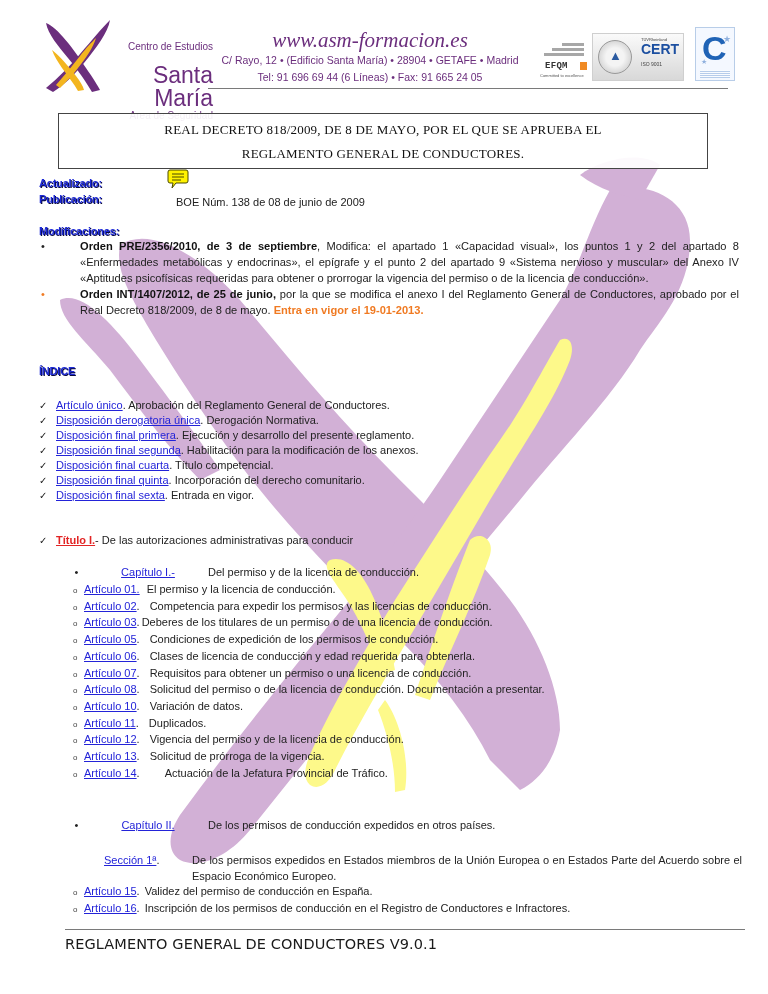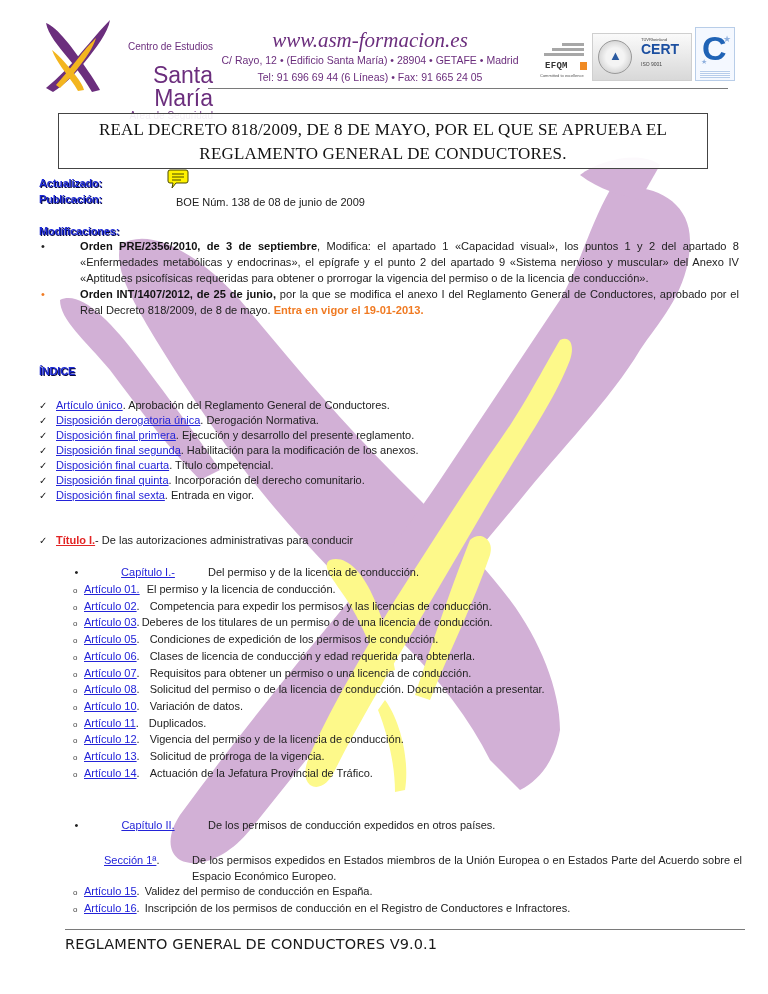--- a/index.html
+++ b/index.html
@@ -25,35 +25,35 @@
   .address { font-size: 10.5px; color: #6b2e7d; display: block; line-height: 14px; margin-top: 1px; }
   .phones { font-size: 10.5px; color: #6b2e7d; display: block; line-height: 14px; margin-top: 3px; }
   .header-rule { position: absolute; left: 208px; top: 88px; width: 520px; height: 1px; background: #7a7a7a; }
 
   .certs { position: absolute; left: 540px; top: 27px; height: 60px; width: 210px; }
   .efqm { position: absolute; left: 0; top: 16px; width: 50px; height: 38px; }
   .efqm .bars span { position: absolute; right: 6px; height: 3px; background: #a7a7a7; }
   .efqm-label { position: absolute; left: 5px; top: 18px; font-size: 9px; font-weight: bold; color: #333; letter-spacing: 0.3px; font-family: Liberation Mono, monospace; }
   .efqm-orange { position: absolute; left: 40px; top: 19px; width: 7px; height: 8px; background: #f08a24; }
   .efqm-sub { position: absolute; left: 0; top: 30px; font-size: 4px; color: #555; white-space: nowrap; }
-  .tuv { position: absolute; left: 52px; top: 6px; width: 100px; height: 48px; background: linear-gradient(#fafafa,#d8d8d8); border: 1px solid #cfcfcf; text-align: center; }
+  .tuv { position: absolute; left: 52px; top: 6px; width: 92px; height: 48px; background: linear-gradient(#fafafa,#d8d8d8); border: 1px solid #cfcfcf; text-align: center; }
   .tuv-seal { position: absolute; left: 5px; top: 6px; width: 34px; height: 34px; border-radius: 50%; background: radial-gradient(circle,#f4f4f4 40%,#bdbdbd 100%); border: 1px solid #999; }
   .tuv-seal::after { content: "▲"; position: absolute; left: 10px; top: 7px; font-size: 13px; color: #2a5aa0; }
   .tuv-cert { position: absolute; left: 48px; top: 8px; font-size: 14px; font-weight: bold; color: #1c4fa0; line-height: 14px; }
   .tuv-small { position: absolute; left: 48px; top: 3px; font-size: 4px; color: #444; }
   .tuv-iso { position: absolute; left: 48px; top: 27px; font-size: 5px; color: #444; }
   .cbox { position: absolute; left: 155px; top: 0; width: 40px; height: 54px; border: 1px solid #b8cde8; background: #f4f8ff; }
   .cbox-c { position: absolute; left: 6px; top: 2px; font-size: 34px; font-weight: bold; color: #1f63b6; line-height: 36px; }
   .cbox-star { position: absolute; left: 27px; top: 6px; font-size: 9px; color: #8fb0de; }
   .cbox-star2 { position: absolute; left: 5px; top: 30px; font-size: 7px; color: #8fb0de; }
   .cbox-sub { position: absolute; left: 4px; top: 42px; width: 30px; height: 8px; background: repeating-linear-gradient(#fff 0 1px,#7aa1d6 1px 2px); opacity: .5; }
 
   
   .title-box { position: absolute; left: 58px; top: 113px; width: 650px; height: 56px; border: 1px solid #444; background: rgba(255,255,255,0.92); text-align: center; }
-  .title-box span { font-family: "Liberation Serif", serif; font-size: 17px; line-height: 24px; display: block; color: #111; letter-spacing: 0.2px; }
+  .title-box span { font-family: "Liberation Serif", serif; font-size: 13px; line-height: 24px; display: block; color: #111; letter-spacing: 0.2px; }
   .title-box .t1 { margin-top: 4px; }
 
   
   .meta-label { position: absolute; font-size: 11px; font-weight: bold; color: #1d2ad6; text-shadow: 1px 1px 0 #0a0a40; letter-spacing: -0.2px; }
   .comment-icon { position: absolute; left: 167px; top: 169px; width: 22px; height: 20px; }
   .pub-value { position: absolute; left: 176px; top: 196px; font-size: 11px; color: #222; }
 
   
   .mods { position: absolute; left: 39px; top: 238px; width: 700px; list-style: none; }
   .mods li { position: relative; padding-left: 41px; font-size: 11.1px; line-height: 16px; text-align: justify; color: #222; }
@@ -210,21 +210,21 @@
     <li><span class="circ">o</span><a class="lnk" href="#">Artículo 02</a><span>.</span><span class="a-desc" style="margin-left:10px;">Competencia para expedir los permisos y las licencias de conducción.</span></li>
     <li><span class="circ">o</span><a class="lnk" href="#">Artículo 03</a><span>.</span><span class="a-desc" style="margin-left:2px;">Deberes de los titulares de un permiso o de una licencia de conducción.</span></li>
     <li><span class="circ">o</span><a class="lnk" href="#">Artículo 05</a><span>.</span><span class="a-desc" style="margin-left:10px;">Condiciones de expedición de los permisos de conducción.</span></li>
     <li><span class="circ">o</span><a class="lnk" href="#">Artículo 06</a><span>.</span><span class="a-desc" style="margin-left:10px;">Clases de licencia de conducción y edad requerida para obtenerla.</span></li>
     <li><span class="circ">o</span><a class="lnk" href="#">Artículo 07</a><span>.</span><span class="a-desc" style="margin-left:10px;">Requisitos para obtener un permiso o una licencia de conducción.</span></li>
     <li><span class="circ">o</span><a class="lnk" href="#">Artículo 08</a><span>.</span><span class="a-desc" style="margin-left:10px;">Solicitud del permiso o de la licencia de conducción. Documentación a presentar.</span></li>
     <li><span class="circ">o</span><a class="lnk" href="#">Artículo 10</a><span>.</span><span class="a-desc" style="margin-left:10px;">Variación de datos.</span></li>
     <li><span class="circ">o</span><a class="lnk" href="#">Artículo 11</a><span>.</span><span class="a-desc" style="margin-left:10px;">Duplicados.</span></li>
     <li><span class="circ">o</span><a class="lnk" href="#">Artículo 12</a><span>.</span><span class="a-desc" style="margin-left:10px;">Vigencia del permiso y de la licencia de conducción.</span></li>
     <li><span class="circ">o</span><a class="lnk" href="#">Artículo 13</a><span>.</span><span class="a-desc" style="margin-left:10px;text-align:center;">Solicitud de prórroga de la vigencia.</span></li>
-    <li><span class="circ">o</span><a class="lnk" href="#">Artículo 14</a><span>.</span><span class="a-desc" style="margin-left:10px;">Actuación de la Jefatura Provincial de Tráfico.</span></li>
+    <li><span class="circ">o</span><a class="lnk" href="#">Artículo 14</a><span>.</span><span class="a-desc" style="margin-left:25px;">Actuación de la Jefatura Provincial de Tráfico.</span></li>
   </ul>
 
   <div class="chap" style="top:819px;">
     <span class="dot">•</span><span class="c-link"><a class="lnk" href="#">Capítulo II.</a></span><span class="c-desc">De los permisos de conducción expedidos en otros países.</span>
   </div>
 
   <div class="seccion">
     <span class="s-link"><a class="lnk" href="#">Sección 1ª</a><span>.</span></span>
     <span class="s-desc">De los permisos expedidos en Estados miembros de la Unión Europea o en Estados Parte del Acuerdo sobre el Espacio Económico Europeo.</span>
   </div>

